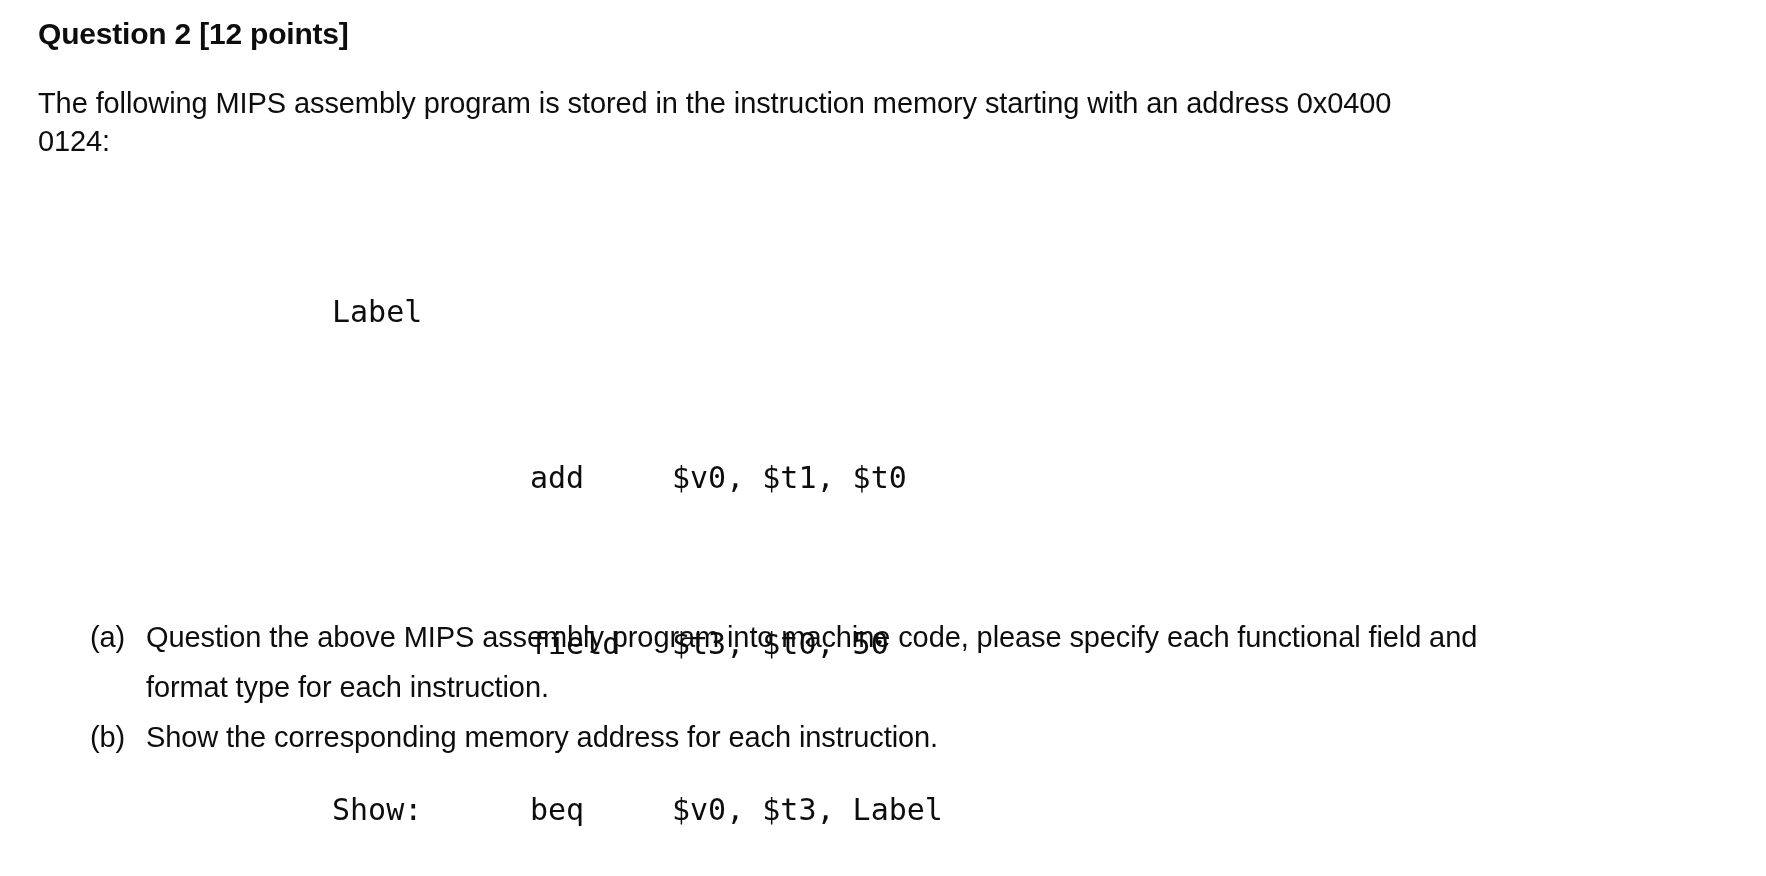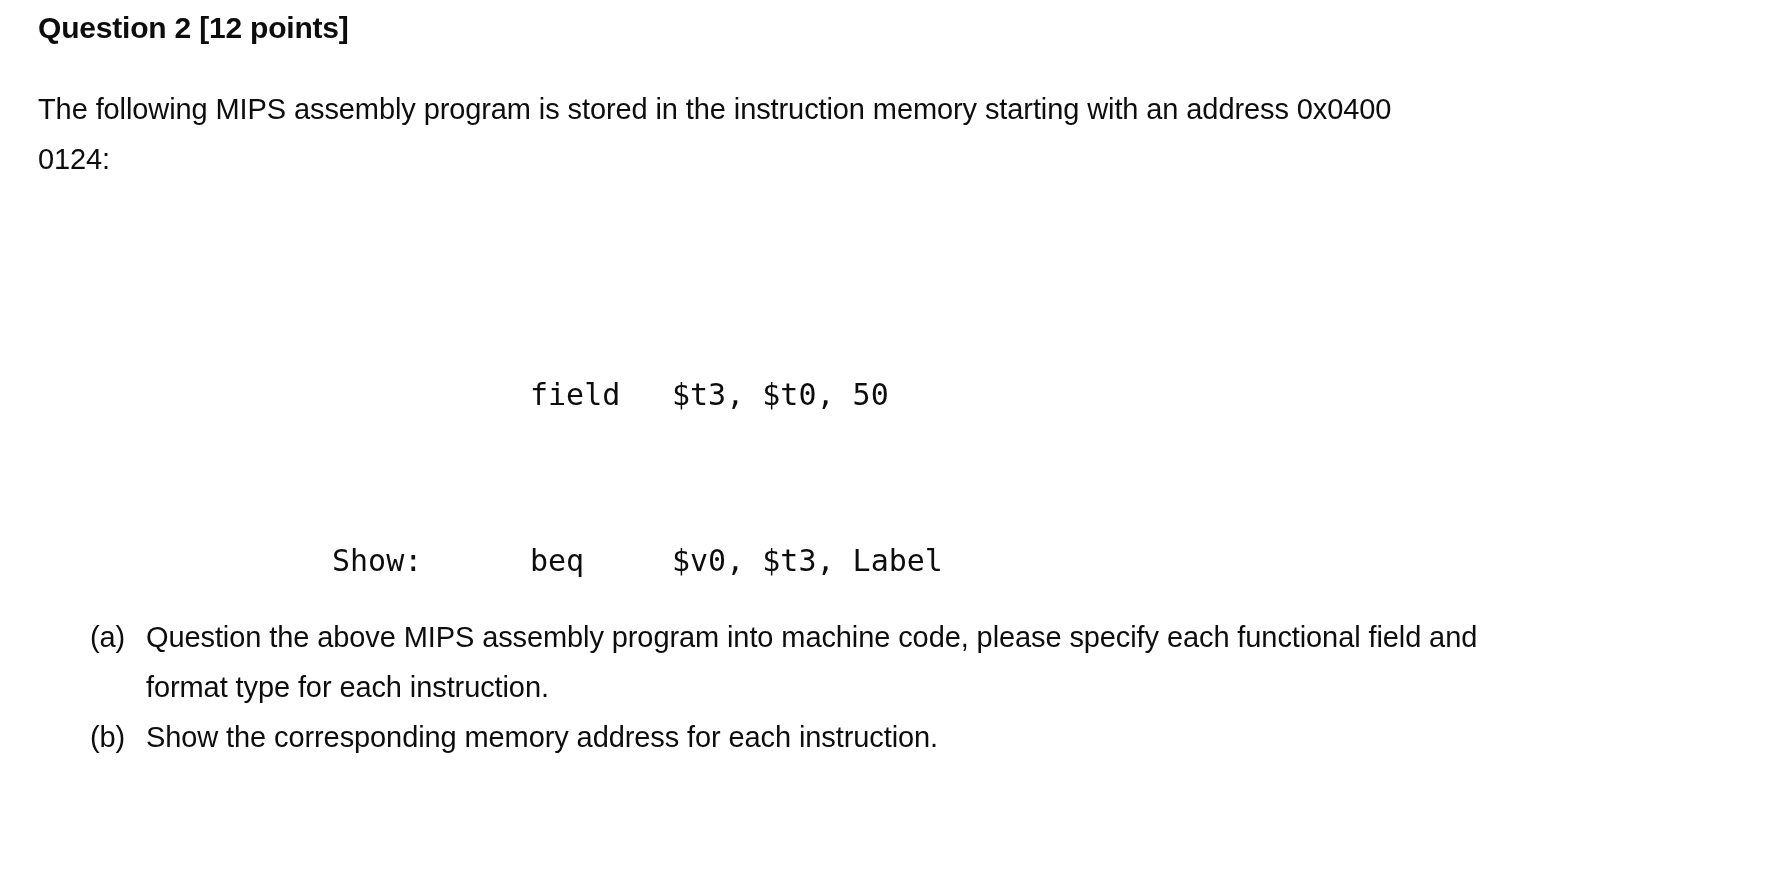--- a/index.html
+++ b/index.html
@@ -21,36 +21,36 @@
     width: 1766px;
     height: 876px;
     box-sizing: border-box;
     padding: 0;
   }
 
   
   .q-heading {
     position: absolute;
     left: 38px;
-    top: 8px;
+    top: 14px;
     font-size: 30px;
     font-weight: bold;
     letter-spacing: -0.2px;
     line-height: 1.3;
     white-space: pre;
   }
 
   
   .intro {
     position: absolute;
     left: 38px;
     top: 84px;
     width: 1420px;
     font-size: 29px;
-    line-height: 50px;
+    line-height: 38px;
     letter-spacing: -0.1px;
   }
 
   
   .code-block {
     position: absolute;
     left: 332px;
     top: 208px;
     font-family: "DejaVu Sans Mono", "Liberation Mono", monospace;
     font-size: 30px;
@@ -110,21 +110,23 @@
 </head>
 <body>
 
 <div class="page">
 
   <div class="q-heading">Question 2 [12 points]</div>
 
   <div class="intro">The following MIPS assembly program is stored in the instruction memory starting with an address 0x0400 0124:</div>
 
   <div class="code-block">
+    <span class="code-line header-line"><span class="col-label">Label</span></span>
 
+    <span class="code-line"><span class="col-label"></span><span class="col-op">add</span><span class="col-args">$v0, $t1, $t0</span></span>
 
     <span class="code-line"><span class="col-label"></span><span class="col-op">field</span><span class="col-args">$t3, $t0, 50</span></span>
 
     <span class="code-line"><span class="col-label">Show:</span><span class="col-op">beq</span><span class="col-args">$v0, $t3, Label</span></span>
 
     
 
     
 
     

